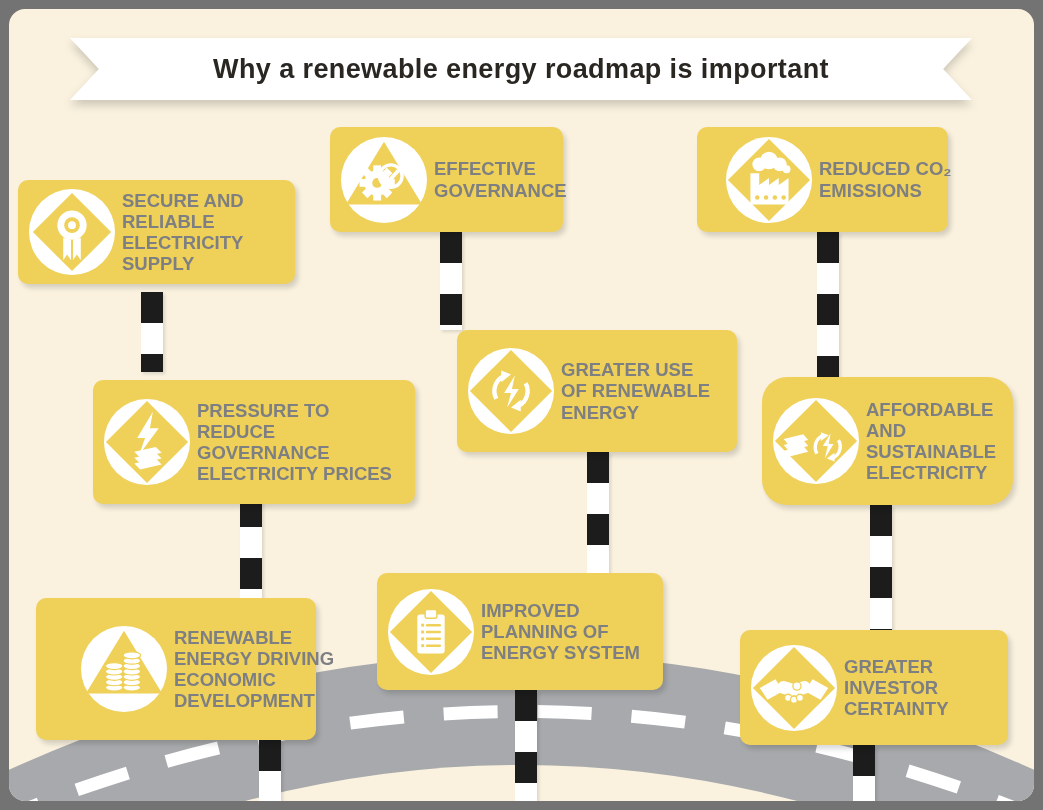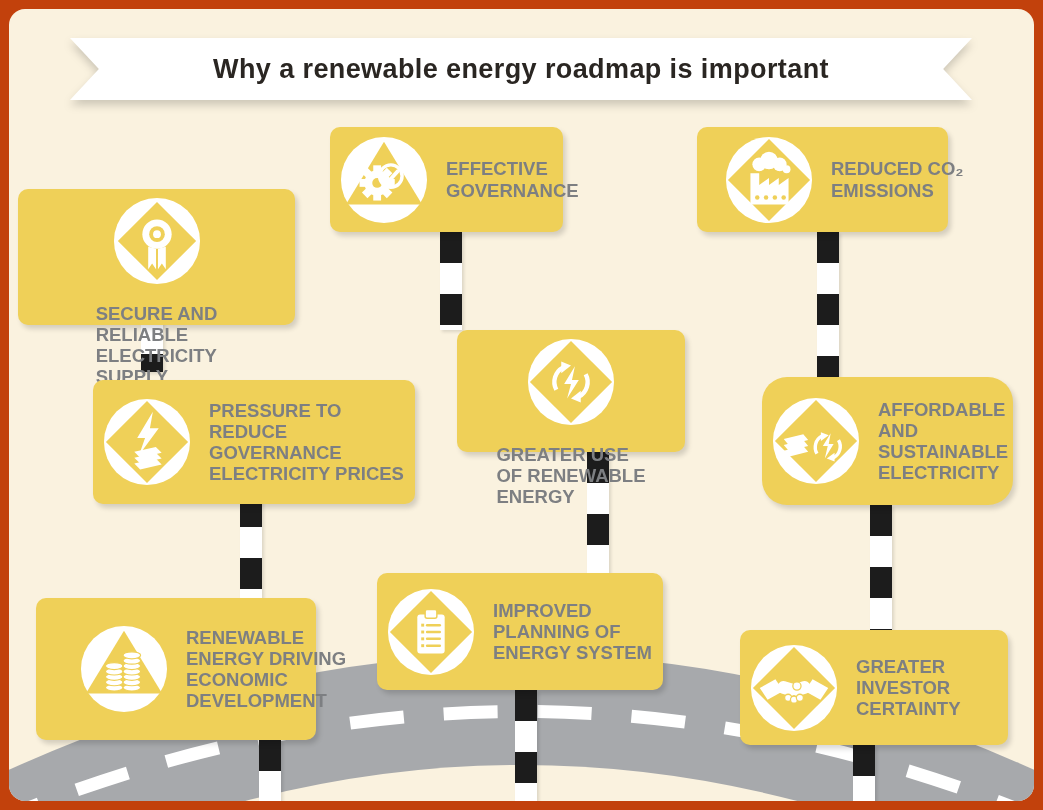--- a/index.html
+++ b/index.html
@@ -1,17 +1,17 @@
 <!DOCTYPE html>
 <html style="--background: #faf2df; --banner_bg: #ffffff; --title_text: #2a2622; --sign_yellow: #efd058; --sign_text: #7d7f82; --road_gray: #a7a9ac; --dash_white: #ffffff; --pole_black: #1c1c1c; --pole_white: #ffffff;"><head>
 <meta charset="utf-8">
 <style>
   html,body{margin:0;padding:0;}
   .page{
-    width:1043px;height:810px;background:#c2410c;position:relative;
+    width:1043px;height:810px;background:#737373;position:relative;
     font-family:"Liberation Sans","DejaVu Sans",sans-serif;overflow:hidden;
   }
   .canvas{
     position:absolute;left:9px;top:9px;width:1025px;height:792px;
     background:var(--background,#faf2df);border-radius:16px;overflow:hidden;
   }
   
   .road-svg{position:absolute;left:0;top:0;width:1025px;height:792px;}
   .road-band{fill:var(--road_gray,#a7a9ac);}
   .road-inner{fill:var(--background,#faf2df);}
@@ -32,35 +32,35 @@
     clip-path:polygon(0 0,100% 0,96.8% 50%,100% 100%,0 100%,3.2% 50%);
     display:flex;align-items:center;justify-content:center;
   }
   .title{
     font-size:27px;font-weight:700;color:var(--title_text,#2a2622);
     letter-spacing:0.4px;
   }
   
   .sign{
     position:absolute;background:var(--sign_yellow,#efd058);border-radius:10px;
-    display:flex;align-items:center;gap:18px;padding:8px 10px 8px 10px;
+    display:flex;align-items:center;gap:6px;padding:8px 10px 8px 10px;
     box-sizing:border-box;box-shadow:3px 4px 5px rgba(0,0,0,0.15);
   }
   .sign svg{flex:0 0 auto;display:block;}
   .label{
     font-size:18.5px;font-weight:700;line-height:1.14;
     color:var(--sign_text,#7d7f82);letter-spacing:0;
   }
   .label div{white-space:nowrap;}
   
-  .sign-1{left:9px;  top:180px;width:277px;height:136px;flex-direction:column;}
+  .sign-1{left:9px;  top:171px;width:277px;height:104px;}
   .sign-2{left:321px;top:118px;width:233px;height:105px;}
   .sign-3{left:688px;top:118px;width:251px;height:105px;padding-left:28px;}
   .sign-4{left:84px; top:363px;width:322px;height:124px;margin-top:8px;}
-  .sign-5{left:448px;top:321px;width:228px;height:122px;flex-direction:column;}
+  .sign-5{left:448px;top:321px;width:280px;height:122px;}
   .sign-6{left:753px;top:368px;width:251px;height:128px;border-radius:25px;}
   .sign-7{left:27px; top:589px;width:280px;height:142px;padding-left:44px;}
   .sign-8{left:368px;top:564px;width:286px;height:117px;}
   .sign-9{left:731px;top:621px;width:268px;height:115px;}
   .pole-1{left:132px;top:283px;height:80px;}
   .pole-2{left:231px;top:487px;height:102px;}
   .pole-3{left:250px;top:731px;height:61px;}
   .pole-4{left:431px;top:223px;height:98px;}
   .pole-5{left:578px;top:443px;height:121px;}
   .pole-6{left:506px;top:681px;height:111px;}

